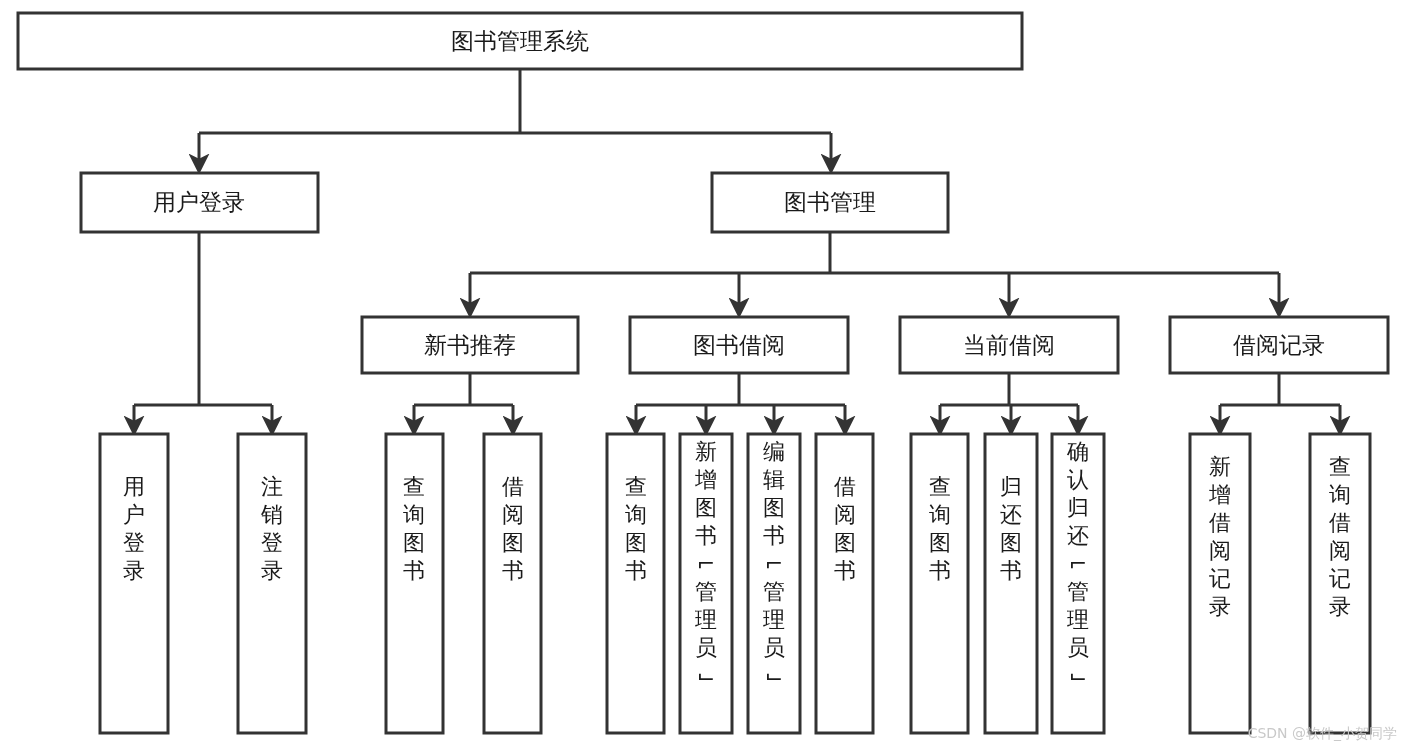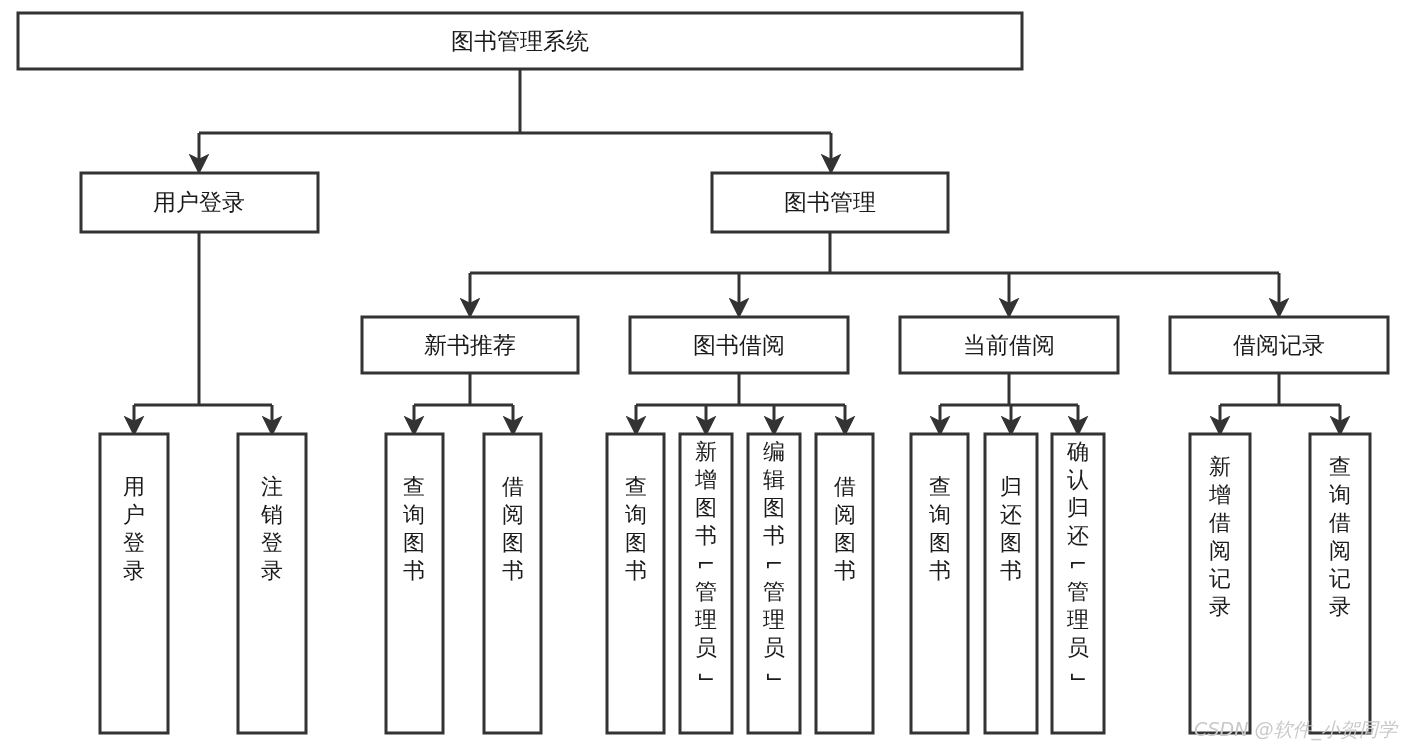--- a/index.html
+++ b/index.html
@@ -44,25 +44,24 @@
   }
   .arrow-head {
     fill: #333333;
     stroke: none;
   }
   .watermark {
     position: absolute;
     right: 8px;
     bottom: 4px;
     color: #c9c9c9;
-    font-size: 19px;
+    font-size: 14px;
     font-family: "DejaVu Sans", "Liberation Sans", sans-serif;
     white-space: nowrap;
     user-select: none;
-    font-style: italic;
   }
 </style>
 </head>
 <body>
 
 <svg id="diagram" viewBox="0 0 1405 747" xmlns="http://www.w3.org/2000/svg">
 
   <defs>
     <marker id="arrow" viewBox="0 0 12 12" refX="6" refY="6" markerWidth="7" markerHeight="7" orient="auto-start-reverse">
       <path d="M 0 0 L 12 6 L 0 12 L 3 6 z" class="arrow-head"></path>

